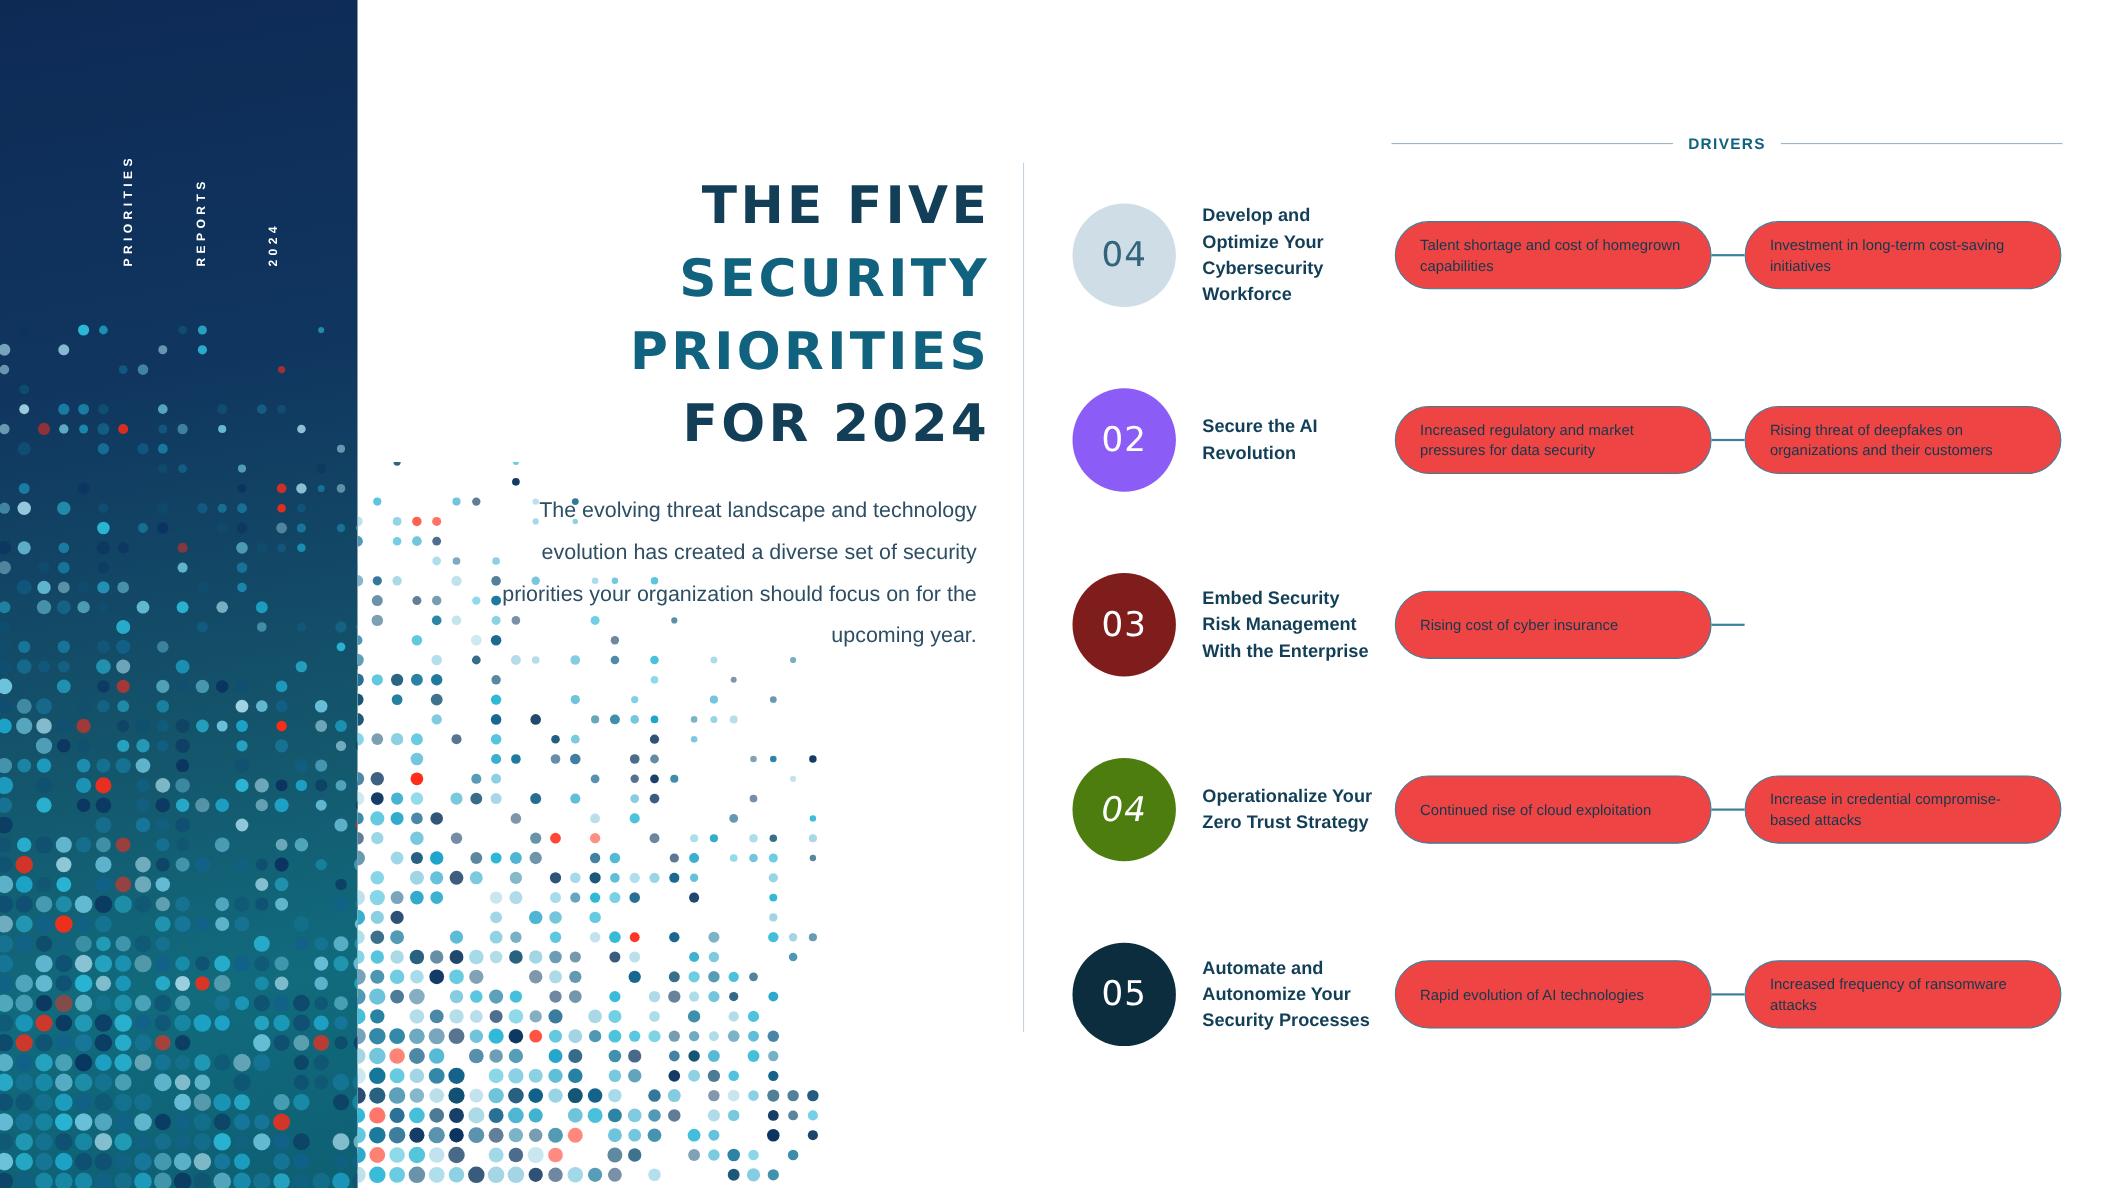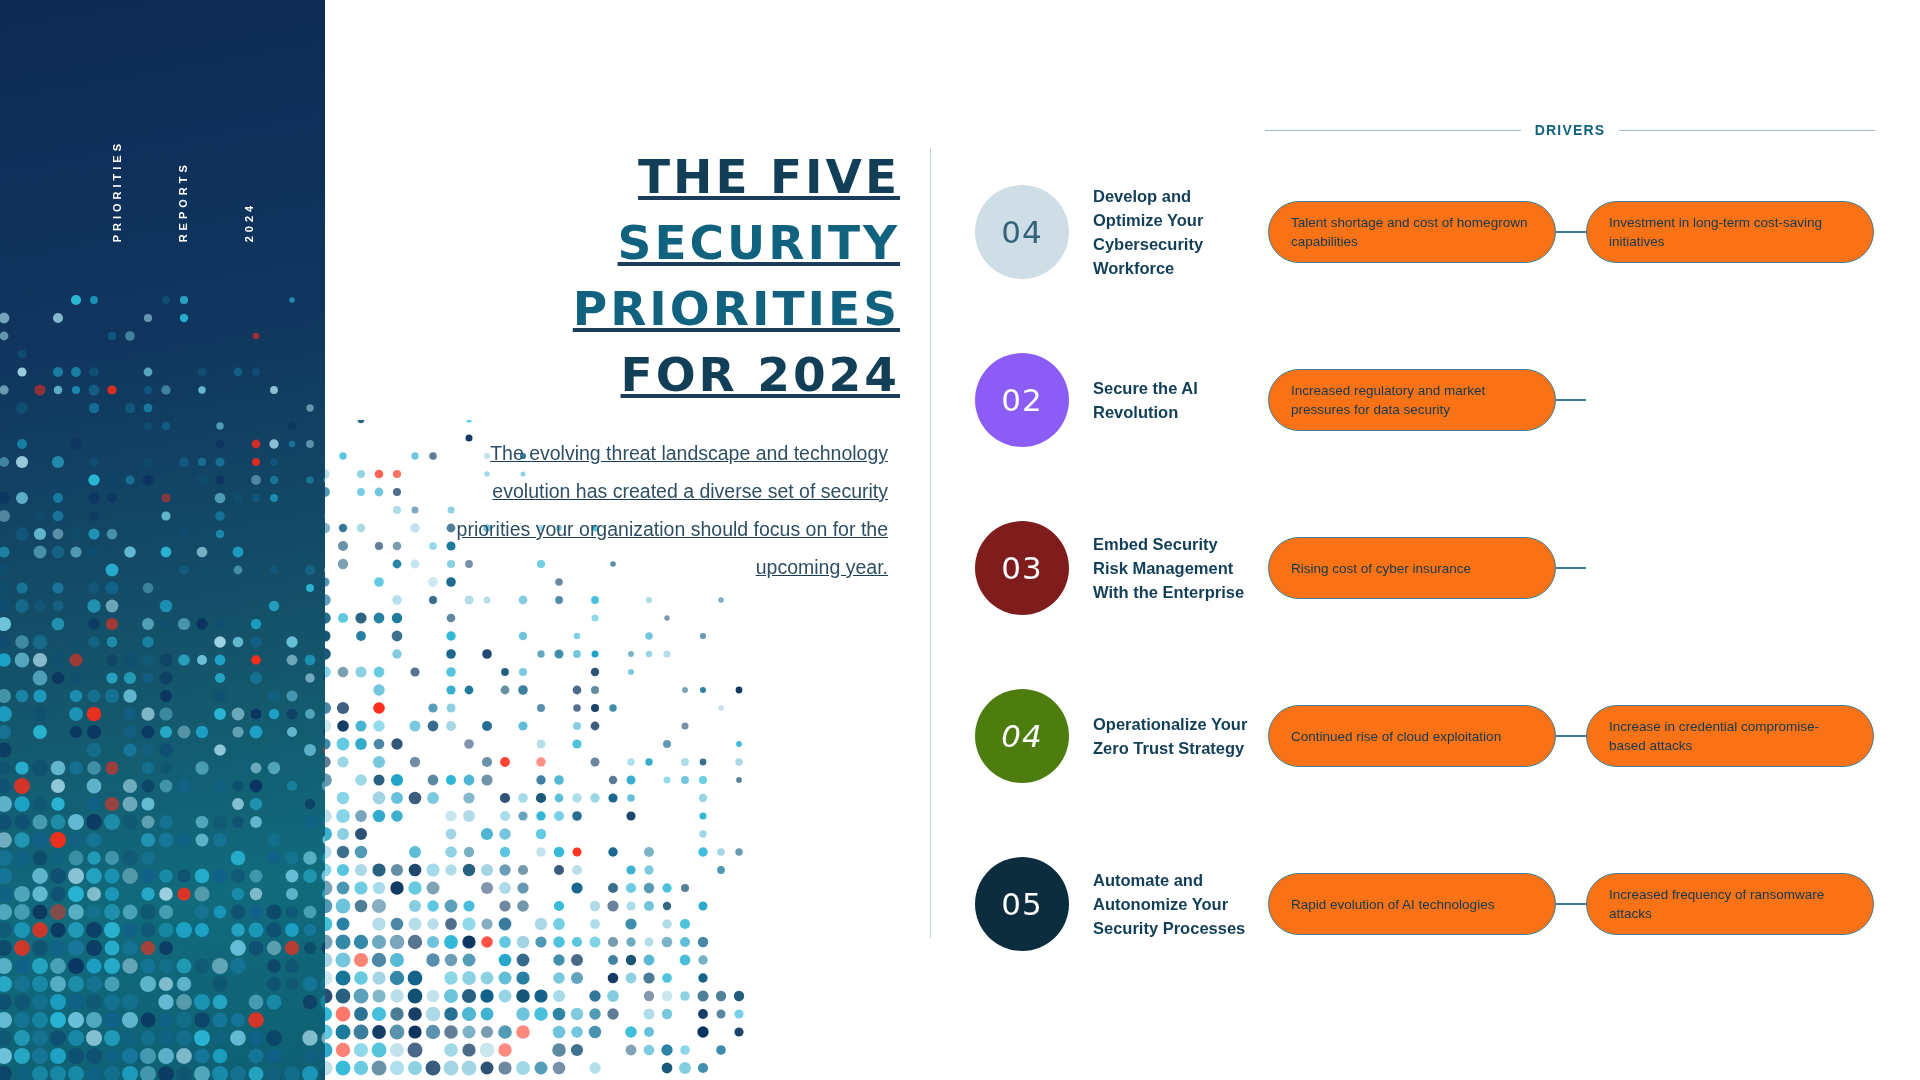--- a/index.html
+++ b/index.html
@@ -56,24 +56,23 @@
     top: 420px;
     width: 420px;
     height: 660px;
     overflow: hidden;
   }
 
   
   .title-block {
     position: absolute;
     left: 430px;
-    top: 144px;
+    top: 155px;
     width: 470px;
     text-align: right;
-    text-decoration: underline;
   }
   .main-title {
     font-family: "DejaVu Sans", sans-serif;
     font-size: 47px;
     line-height: 66px;
     font-weight: bold;
     letter-spacing: 3px;
     color: #0f4c63;
     margin: 0;
   }
@@ -175,21 +174,21 @@
     min-height: 62px;
     border: 1.3px solid #3e7e99;
     border-radius: 34px;
     display: flex;
     align-items: center;
     padding: 8px 22px;
     box-sizing: border-box;
     font-size: 13.5px;
     line-height: 19px;
     color: #14384d;
-    background: #f97316;
+    background: #ef4444;
   }
   .connector {
     width: 30px;
     height: 1.3px;
     background: #3e7e99;
     flex: 0 0 auto;
   }
 </style>
 </head>
 <body>
@@ -1175,20 +1174,21 @@
       <div class="pill">Investment in long-term cost-saving initiatives</div>
     </div>
   </div>
 
   <div class="row">
     <div class="circle c2">02</div>
     <div class="row-label">Secure the AI Revolution</div>
     <div class="pills">
       <div class="pill">Increased regulatory and market pressures for data security</div>
       <div class="connector"></div>
+      <div class="pill">Rising threat of deepfakes on organizations and their customers</div>
     </div>
   </div>
 
   <div class="row">
     <div class="circle c3">03</div>
     <div class="row-label">Embed Security Risk Management With the Enterprise</div>
     <div class="pills">
       <div class="pill">Rising cost of cyber insurance</div>
       <div class="connector"></div>
     </div>

